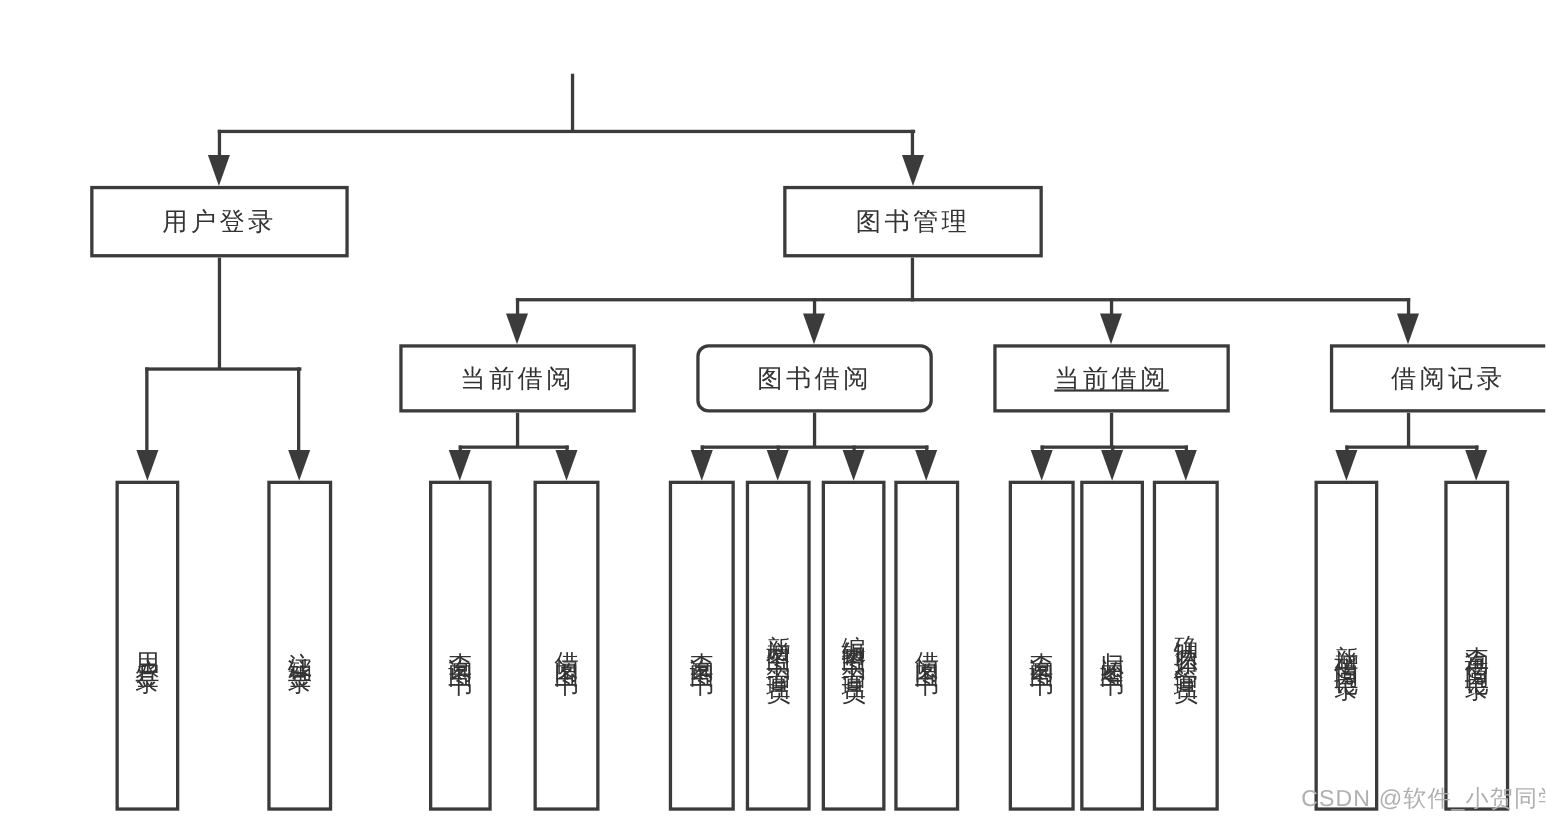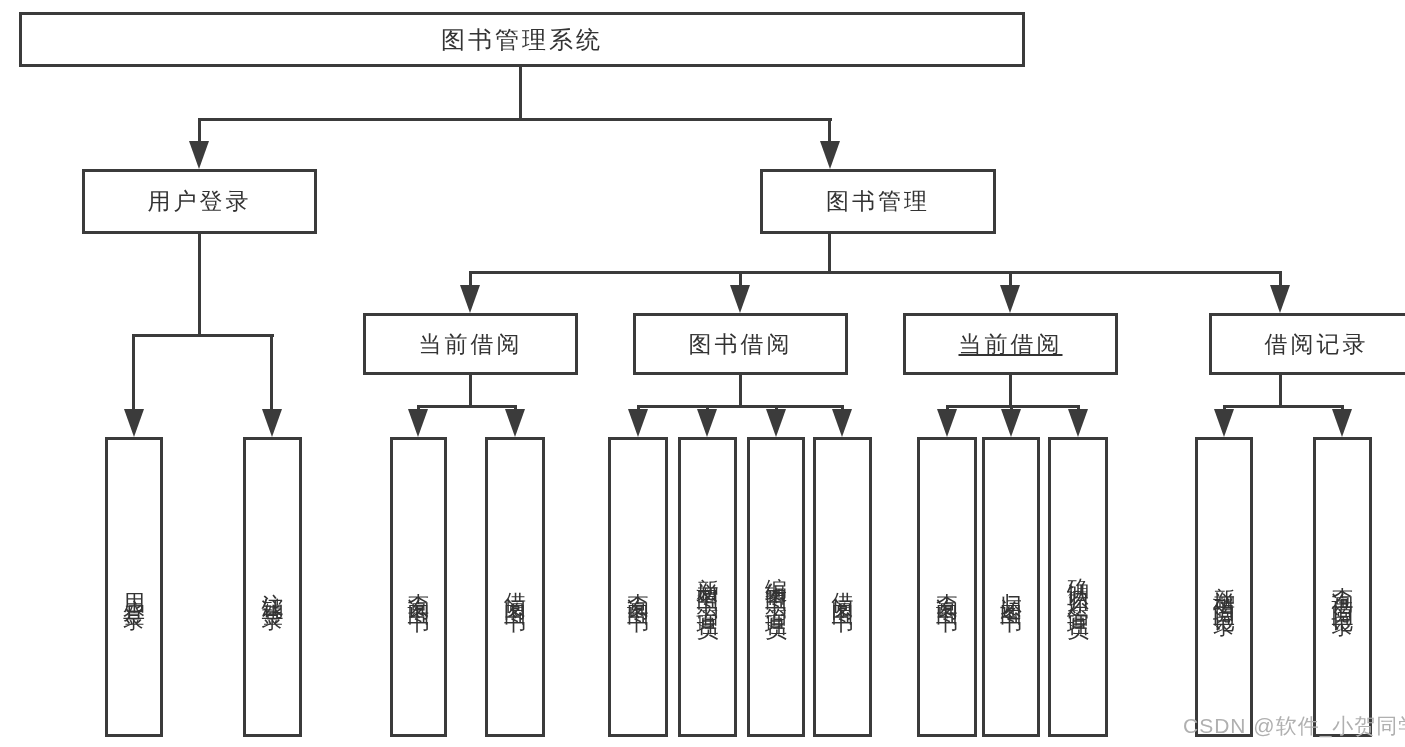--- a/index.html
+++ b/index.html
@@ -119,25 +119,24 @@
       <div class="arrow" style="left: 697px; top: 409px;"></div>
       <div class="arrow" style="left: 766px; top: 409px;"></div>
       <div class="arrow" style="left: 832px; top: 409px;"></div>
       <div class="arrow" style="left: 937px; top: 409px;"></div>
       <div class="arrow" style="left: 1001px; top: 409px;"></div>
       <div class="arrow" style="left: 1068px; top: 409px;"></div>
       <div class="arrow" style="left: 1214px; top: 409px;"></div>
       <div class="arrow" style="left: 1332px; top: 409px;"></div>
     </div>
   <div class="layer" id="nodes">
-      <div class="node root" style="left: 19px; top: 12px; width: 1006px; height: 55px;">图书管理系统</div>
       <div class="node" style="left: 82px; top: 169px; width: 235px; height: 65px;">用户登录</div>
-      <div class="node" style="left: 712px; top: 169px; width: 236px; height: 65px; margin-left: 48px;">图书管理</div>
+      <div class="node" style="left: 712px; top: 169px; width: 236px; height: 65px;">图书管理</div>
       <div class="node" style="left: 363px; top: 313px; width: 215px; height: 62px;">当前借阅</div>
-      <div class="node" style="left: 633px; top: 313px; width: 215px; height: 62px;">图书借阅</div>
+      <div class="node" style="left: 633px; top: 313px; width: 215px; height: 62px; border-radius: 11px;">图书借阅</div>
       <div class="node" style="left: 903px; top: 313px; width: 215px; height: 62px; text-decoration: underline;">当前借阅</div>
       <div class="node" style="left: 1209px; top: 313px; width: 215px; height: 62px;">借阅记录</div>
       <div class="node v" style="left: 105px; top: 437px; width: 58px; height: 300px;">用户登录</div>
       <div class="node v" style="left: 243px; top: 437px; width: 59px; height: 300px;">注销登录</div>
       <div class="node v" style="left: 390px; top: 437px; width: 57px; height: 300px;">查询图书</div>
       <div class="node v" style="left: 485px; top: 437px; width: 60px; height: 300px;">借阅图书</div>
       <div class="node v" style="left: 608px; top: 437px; width: 60px; height: 300px;">查询图书</div>
       <div class="node v" style="left: 678px; top: 437px; width: 59px; height: 300px;">新增图书（管理员）</div>
       <div class="node v" style="left: 747px; top: 437px; width: 58px; height: 300px;">编辑图书（管理员）</div>
       <div class="node v" style="left: 813px; top: 437px; width: 59px; height: 300px;">借阅图书</div>

